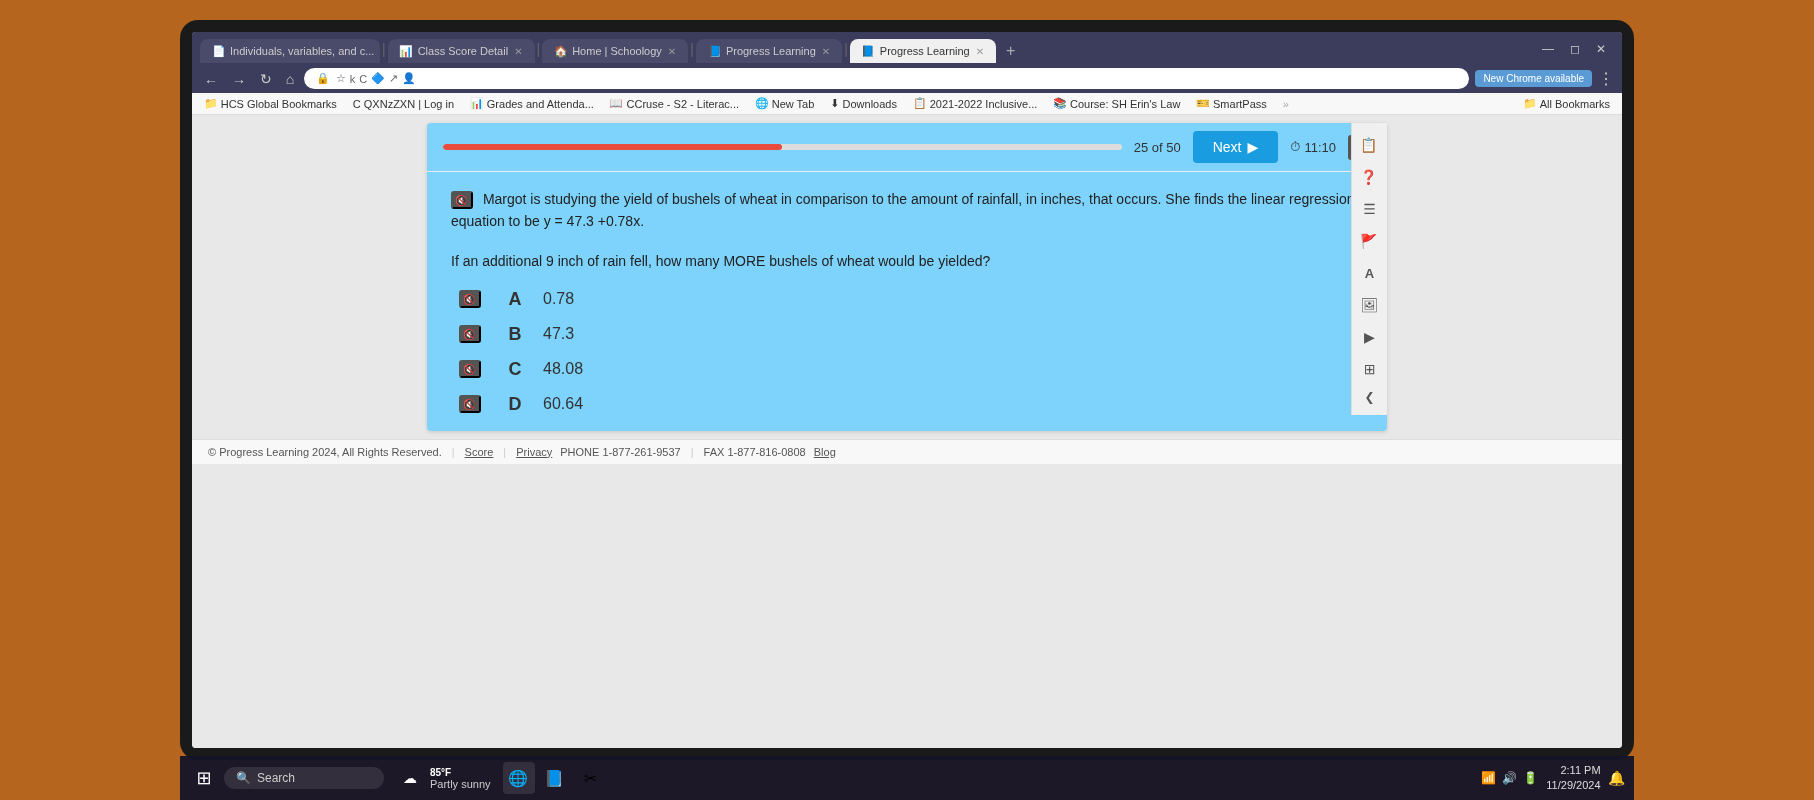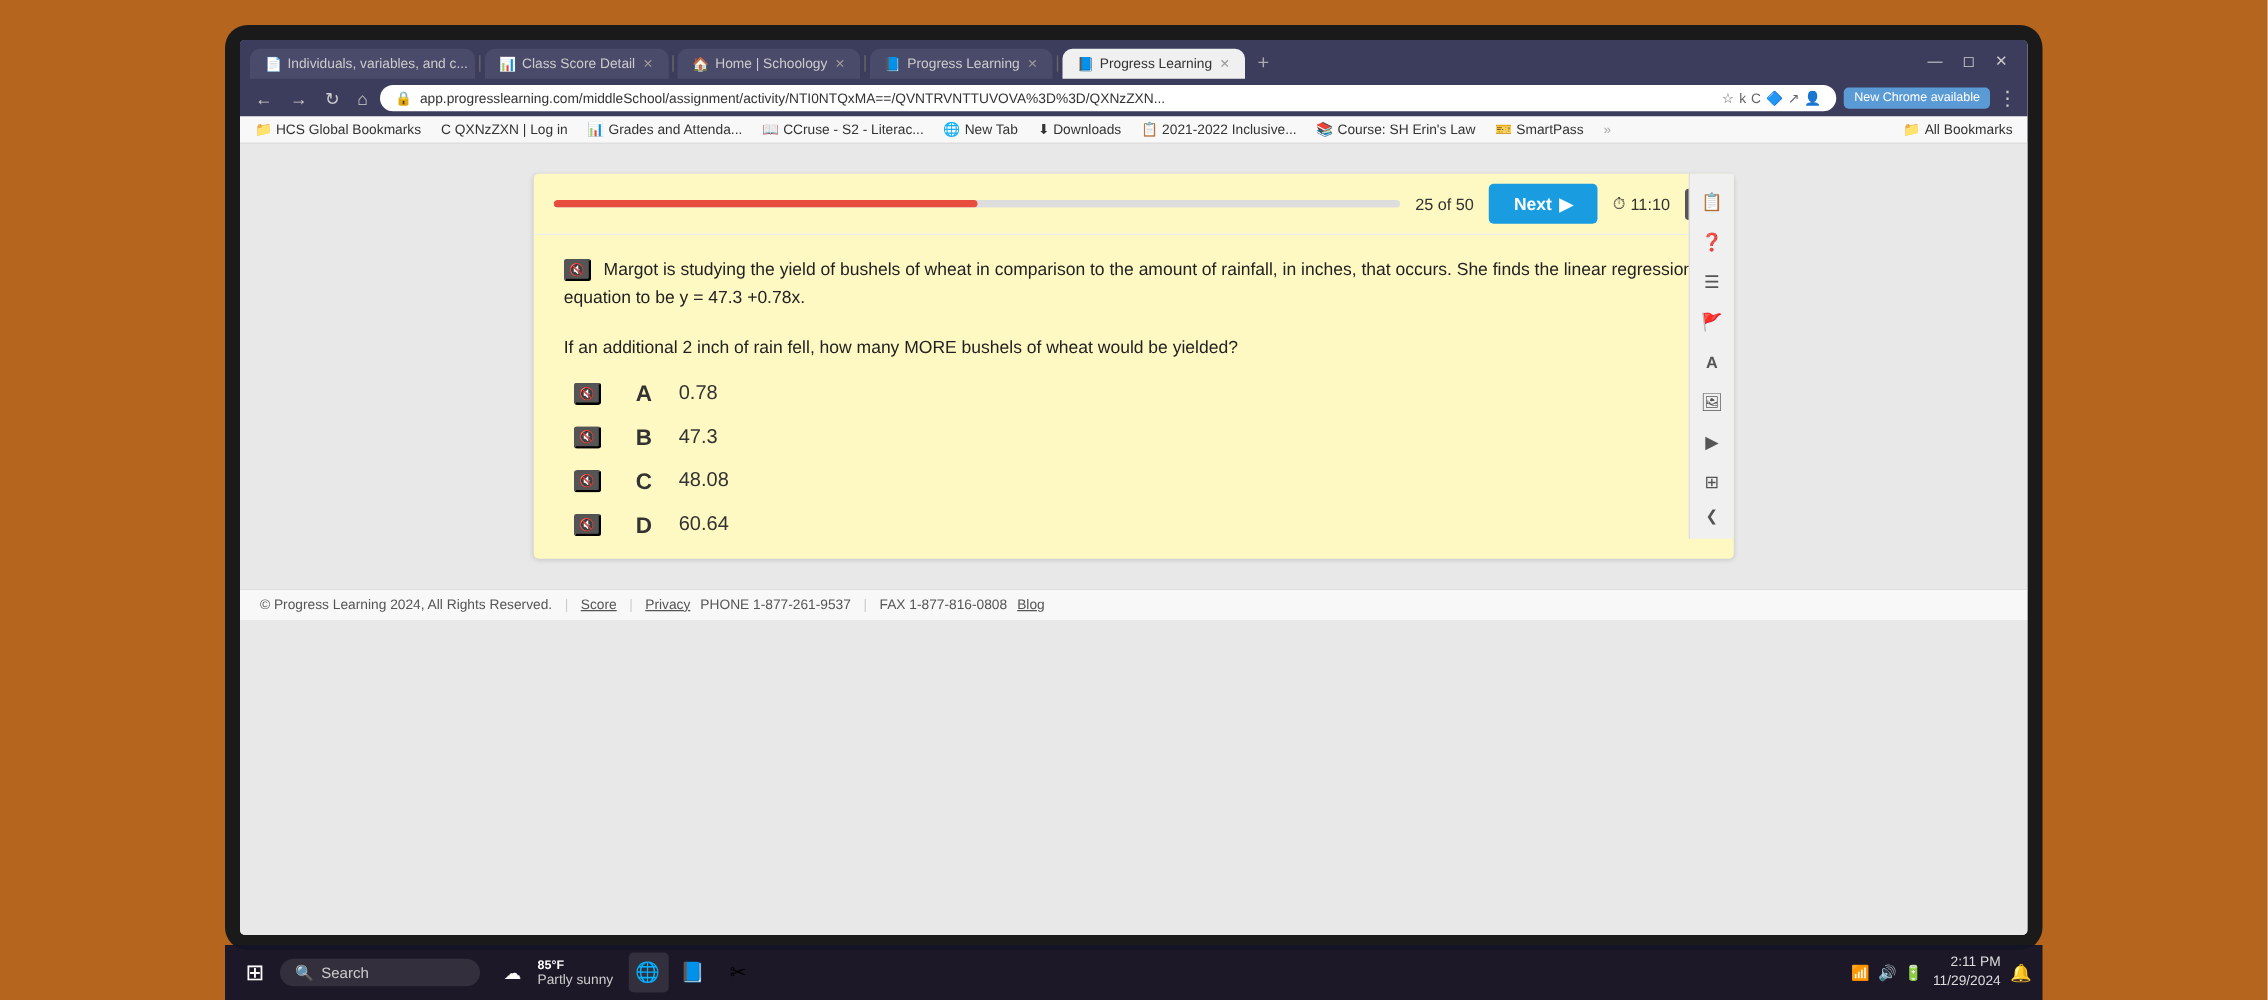--- a/index.html
+++ b/index.html
@@ -206,22 +206,22 @@
     
     .content-area {
       flex: 1;
       background: #e8e8e8;
       overflow: hidden;
       position: relative;
     }
 
     
     .question-panel {
-      margin: 24px auto;
-      background: #fef9c3;
+      margin: 8px auto;
+      background: #7dd3fc;
       border-radius: 4px;
       box-shadow: 0 1px 4px rgba(0,0,0,0.15);
       max-width: 960px;
       position: relative;
     }
 
     
     .progress-area {
       padding: 8px 16px;
       display: flex;
@@ -256,21 +256,21 @@
       background: #1a9ce0;
       color: #fff;
       border: none;
       padding: 8px 20px;
       border-radius: 4px;
       font-size: 14px;
       cursor: pointer;
       display: flex;
       align-items: center;
       gap: 6px;
-      font-weight: bold;
+      font-weight: normal;
     }
 
     .timer {
       font-size: 13px;
       color: #333;
       display: flex;
       align-items: center;
       gap: 4px;
     }
 
@@ -545,21 +545,20 @@
         </div>
       </div>
 
       <div class="address-bar-row">
         <span class="nav-btn">←</span>
         <span class="nav-btn">→</span>
         <span class="nav-btn">↻</span>
         <span class="nav-btn">⌂</span>
         <div class="address-bar">
           <span style="color:#888;font-size:11px;">🔒</span>
-          <span class="address-text">app.progresslearning.com/middleSchool/assignment/activity/NTI0NTQxMA==/QVNTRVNTTUVOVA%3D%3D/QXNzZXN...</span>
           <div class="address-icons">
             <span class="addr-icon">☆</span>
             <span class="addr-icon">k</span>
             <span class="addr-icon">C</span>
             <span class="addr-icon">🔷</span>
             <span class="addr-icon">↗</span>
             <span class="addr-icon">👤</span>
           </div>
         </div>
         <div class="browser-action-btns">
@@ -636,21 +635,21 @@
         </div>
 
         <div class="question-content">
           <div class="question-text">
             <button class="speaker-icon">
               <span>🔇</span>
             </button>
             <span>Margot is studying the yield of bushels of wheat in comparison to the amount of rainfall, in inches, that occurs. She finds the linear regression equation to be y = 47.3 +0.78x.</span>
           </div>
           <div class="question-prompt">
-            <span>If an additional 2 inch of rain fell, how many MORE bushels of wheat would be yielded?</span>
+            <span>If an additional 9 inch of rain fell, how many MORE bushels of wheat would be yielded?</span>
           </div>
 
           <div class="answer-options">
 
             <div class="answer-row">
               <button class="speaker-icon">
                 <span>🔇</span>
               </button>
               <span class="answer-letter">A</span>
               <span class="answer-value">0.78</span>

